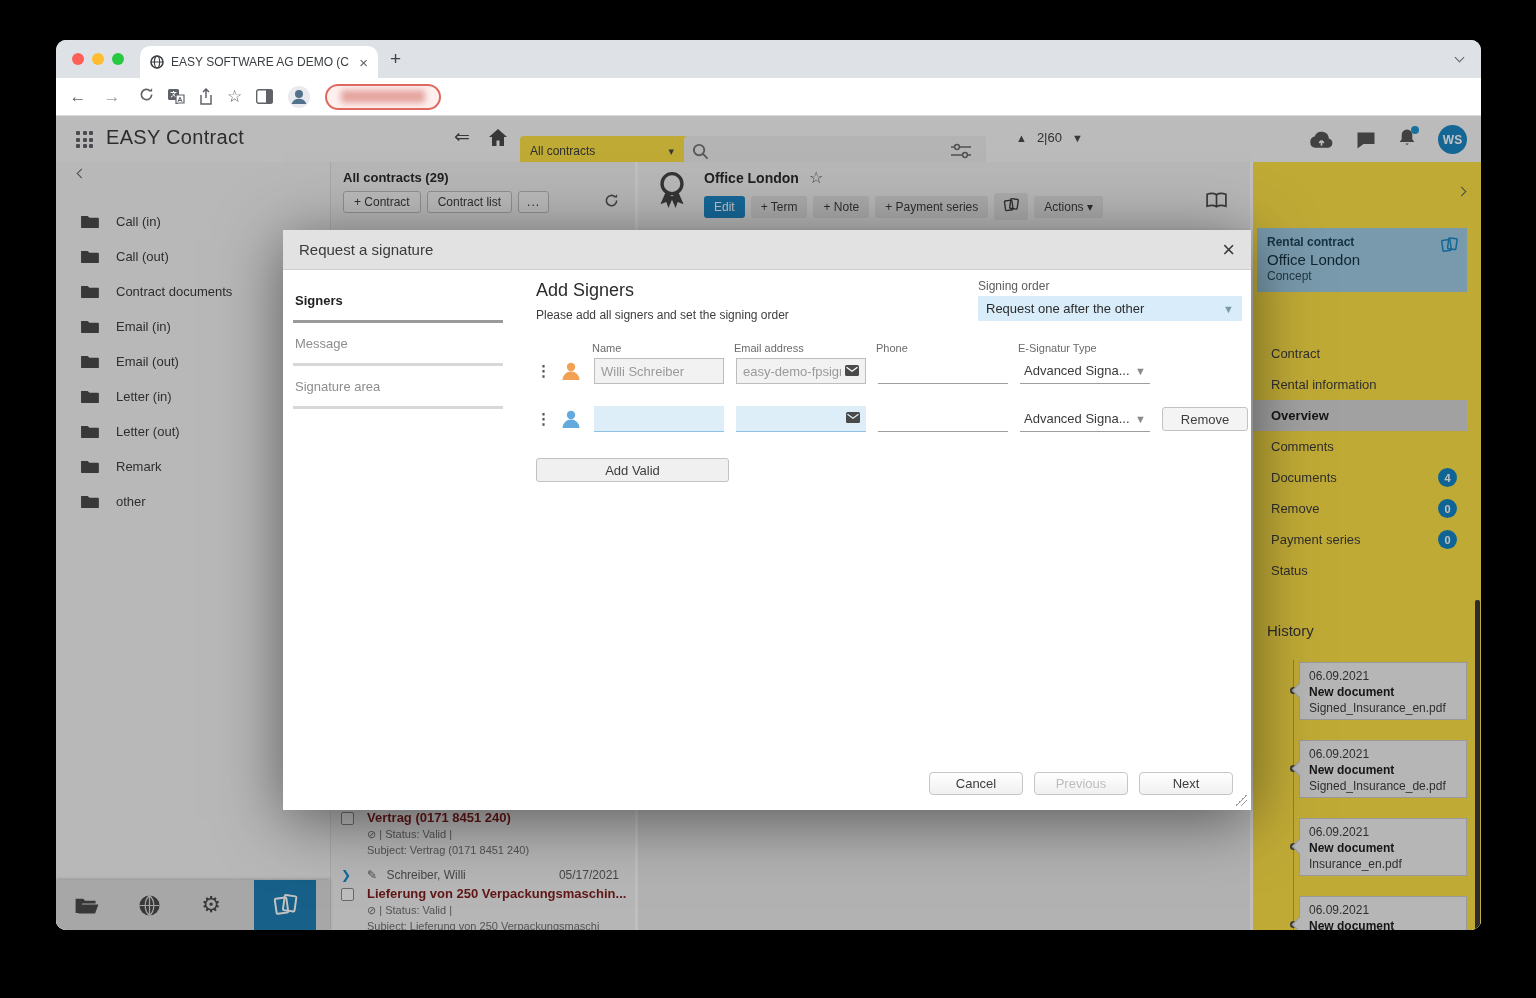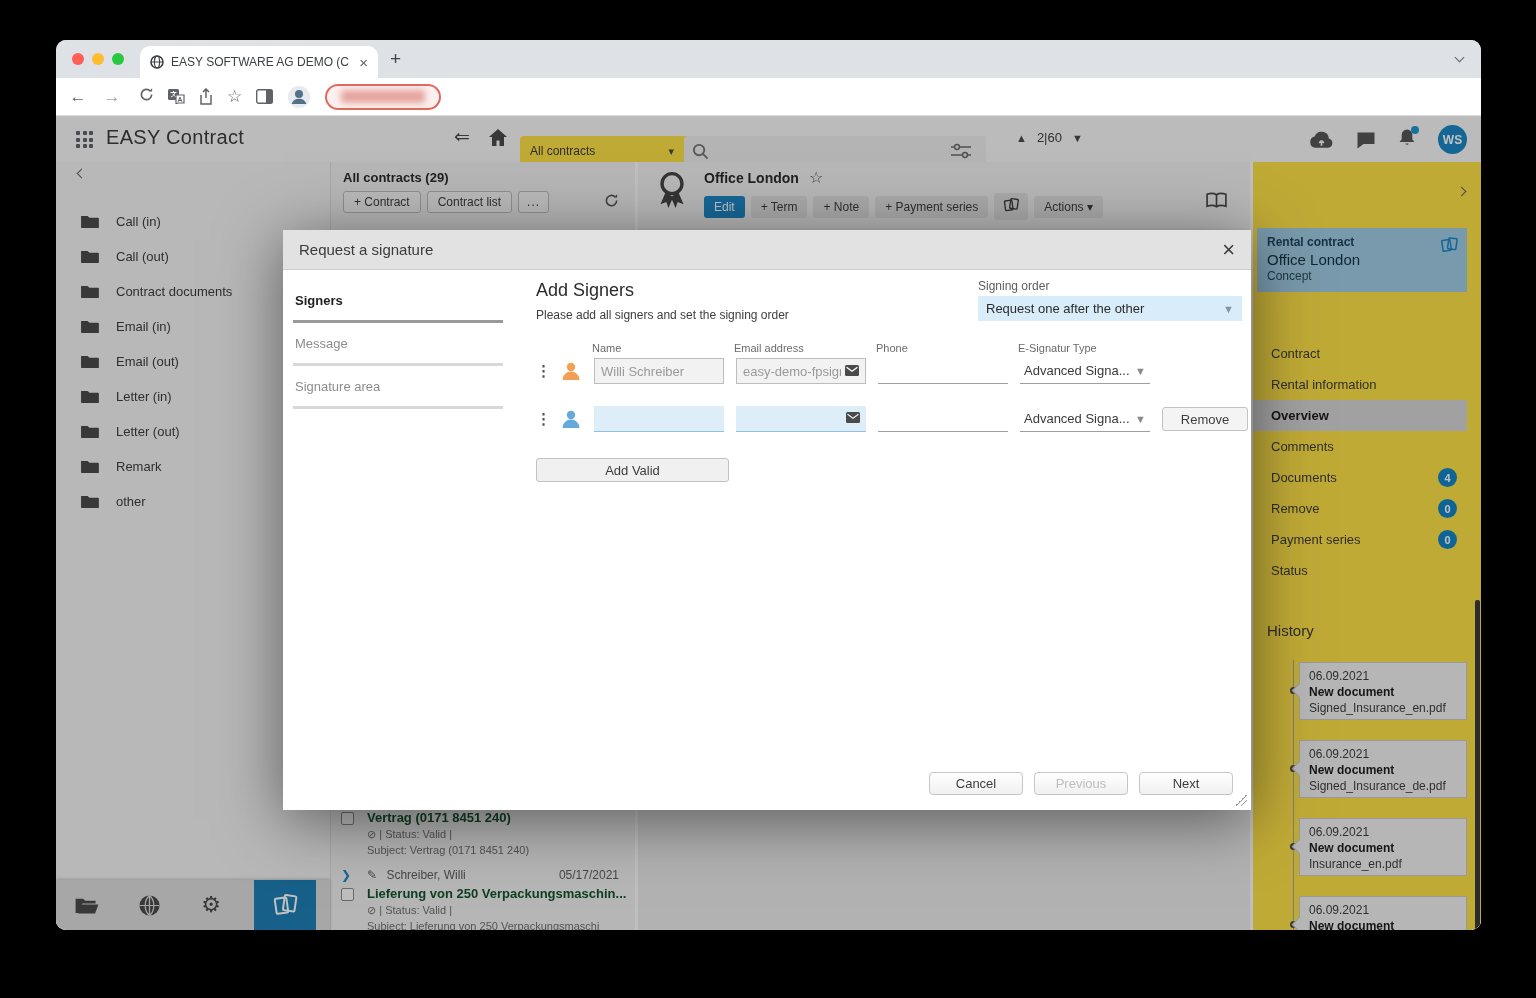--- a/index.html
+++ b/index.html
@@ -74,21 +74,21 @@
 
   
   .listp { width:305px; background:#efefef; position:relative; border-left:1px solid #ddd; }
   .listp-head { padding:8px 10px 6px 12px; }
   .listp-title { font-size:13px; font-weight:bold; color:#2b2b2b; }
   .listp-btns { display:flex; align-items:center; gap:6px; margin-top:6px; }
   .pbtn { border:1px solid #bdbdbd; border-radius:3px; background:rgba(255,255,255,.4); font-size:12px; color:#3d3d3d; padding:3px 10px; }
   .pbtn.mini { padding:3px 8px; letter-spacing:1px; }
   .sync { margin-left:auto; margin-right:6px; }
   .list-items { position:absolute; bottom:0; left:0; right:0; height:122px; font-size:11px; color:#6f6f6f; }
-  .li-title { font-size:13px; font-weight:bold; color:#14532d; }
+  .li-title { font-size:13px; font-weight:bold; color:#7f1d1d; }
   .cbx { position:absolute; left:10px; width:13px; height:13px; border:1.5px solid #8a8a8a; border-radius:2px; background:#fafafa; }
   .item-block { position:relative; padding-left:36px; line-height:16px; }
   .itemB-head { position:relative; padding-left:36px; height:18px; font-size:12px; color:#5d5d5d; }
   .bchev { position:absolute; left:10px; top:0; color:#1987c8; font-size:12px; }
   .pencil { margin-right:6px; }
   .li-date { position:absolute; right:16px; top:0; }
 
   
   .detp { flex:1; background:#eaeaea; border-left:3px solid #fbfbfb; position:relative; }
   .detp-head { padding:6px 12px 8px 14px; background:#f1f1f1; }

